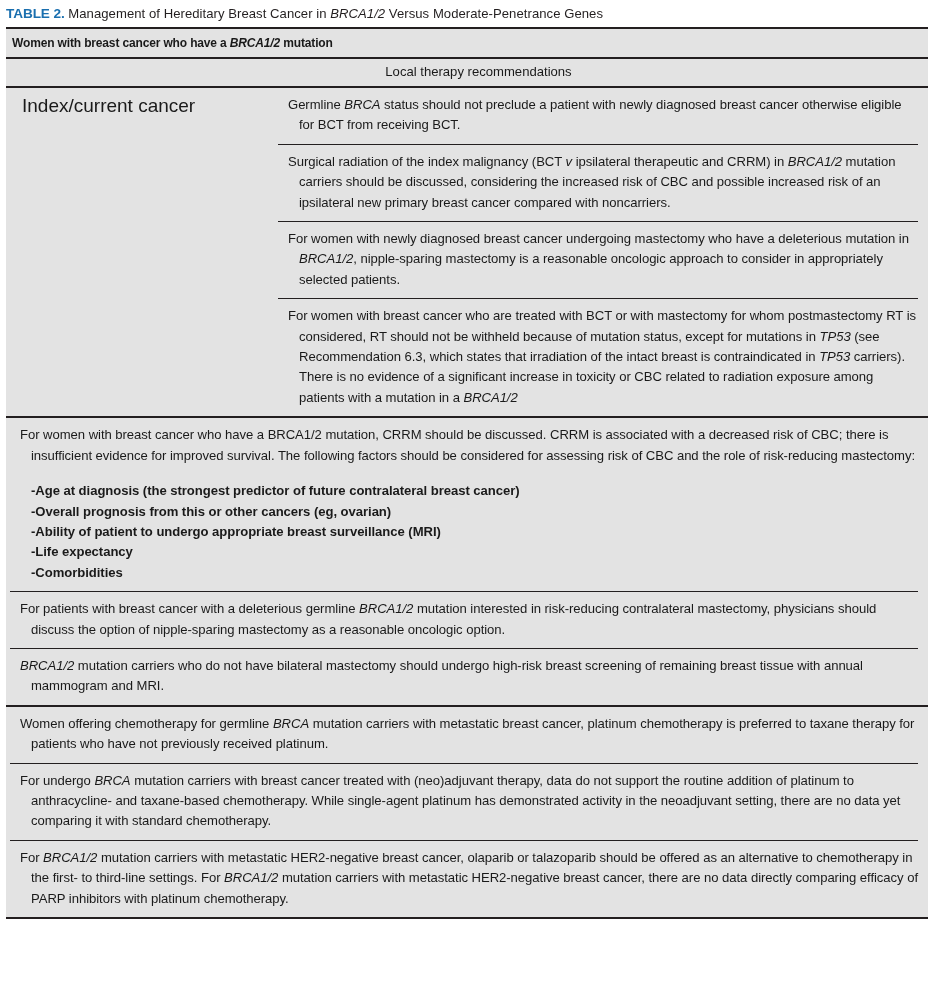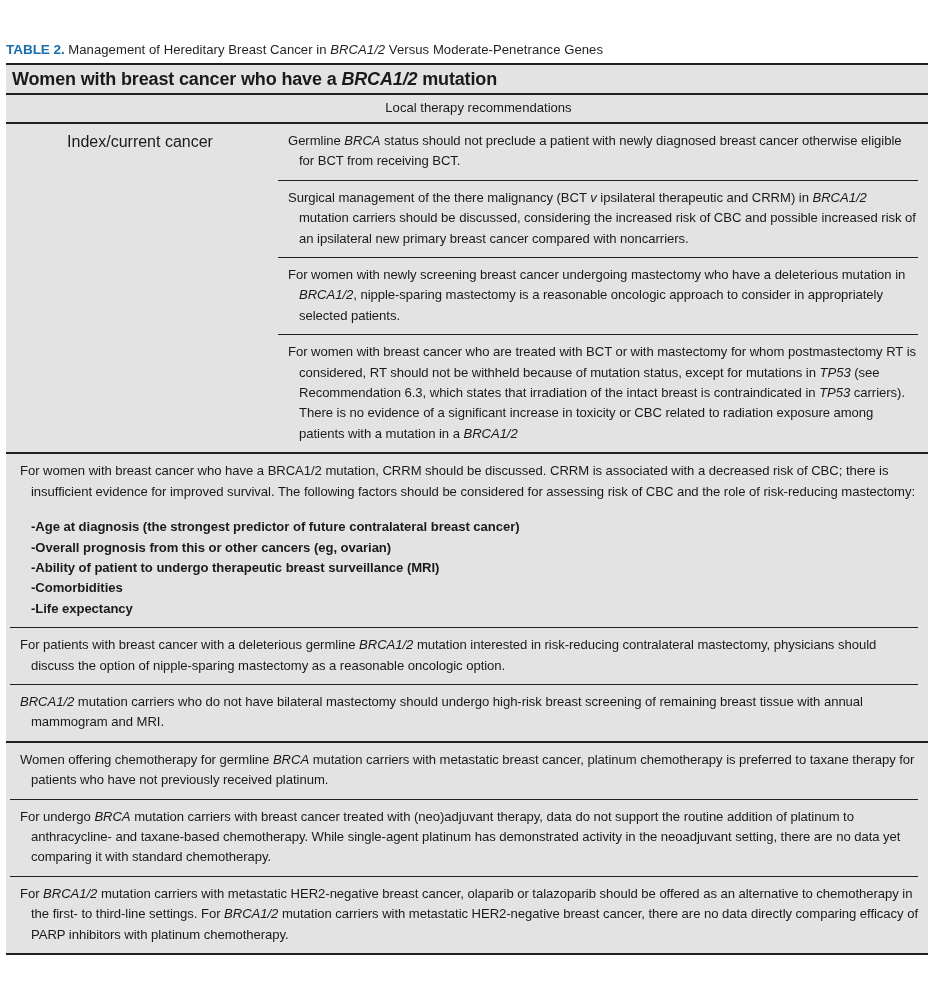--- a/index.html
+++ b/index.html
@@ -16,21 +16,20 @@
   }
 
   
   .caption {
     padding: 6px 8px 5px 6px;
     font-size: 13.2px;
     line-height: 16px;
     color: #231f20;
     letter-spacing: 0.05px;
     white-space: nowrap;
-    margin-top: 36px;
   }
   .caption .tbl-num {
     color: #1a6faf;
     font-weight: bold;
     font-size: 13.6px;
     letter-spacing: -0.1px;
   }
   .caption .cap-text { font-size: 13.1px; }
   .caption i { font-style: italic; }
 
@@ -43,21 +42,21 @@
   }
 
   .rule-heavy {
     height: 0;
     border-top: 2px solid #231f20;
   }
 
   
   .band-head {
     font-weight: bold;
-    font-size: 18px;
+    font-size: 12px;
     letter-spacing: -0.15px;
     padding: 6px 0 6px 6px;
     line-height: 16px;
   }
   .band-head i { font-style: italic; }
 
   
   .group-row {
     font-size: 13.1px;
     padding: 5px 0 6px 23px;
@@ -67,24 +66,23 @@
 
   
   .row {
     display: flex;
     align-items: flex-start;
   }
   .col-left {
     width: 268px;
     flex: 0 0 268px;
     box-sizing: border-box;
-    padding: 9px 8px 8px 8px;
-    font-size: 16px;
+    padding: 9px 8px 8px 16px;
+    font-size: 19px;
     line-height: 17px;
-    text-align: center;
   }
   .col-right {
     flex: 1 1 auto;
     box-sizing: border-box;
     min-width: 0;
   }
 
   .stmt {
     padding: 7px 10px 8px 14px;
     font-size: 13.1px;
@@ -118,38 +116,38 @@
   <div class="rule-heavy"></div>
 
   <div class="group-row">Local therapy recommendations</div>
   <div class="rule-heavy"></div>
 
   <div class="row">
     <div class="col-left">Index/current cancer</div>
     <div class="col-right">
       <div class="stmt"><span>Germline </span><i>BRCA</i><span> status should not preclude a patient with newly diagnosed breast cancer otherwise eligible for BCT from receiving BCT.</span></div>
       <div class="stmt-sep"></div>
-      <div class="stmt"><span>Surgical management of the there malignancy (BCT </span><i>v</i><span> ipsilateral therapeutic and CRRM) in </span><i>BRCA1/2</i><span> mutation carriers should be discussed, considering the increased risk of CBC and possible increased risk of an ipsilateral new primary breast cancer compared with noncarriers.</span></div>
+      <div class="stmt"><span>Surgical radiation of the index malignancy (BCT </span><i>v</i><span> ipsilateral therapeutic and CRRM) in </span><i>BRCA1/2</i><span> mutation carriers should be discussed, considering the increased risk of CBC and possible increased risk of an ipsilateral new primary breast cancer compared with noncarriers.</span></div>
       <div class="stmt-sep"></div>
-      <div class="stmt"><span>For women with newly screening breast cancer undergoing mastectomy who have a deleterious mutation in </span><i>BRCA1/2</i><span>, nipple-sparing mastectomy is a reasonable oncologic approach to consider in appropriately selected patients.</span></div>
+      <div class="stmt"><span>For women with newly diagnosed breast cancer undergoing mastectomy who have a deleterious mutation in </span><i>BRCA1/2</i><span>, nipple-sparing mastectomy is a reasonable oncologic approach to consider in appropriately selected patients.</span></div>
       <div class="stmt-sep"></div>
       <div class="stmt"><span>For women with breast cancer who are treated with BCT or with mastectomy for whom postmastectomy RT is considered, RT should not be withheld because of mutation status, except for mutations in </span><i>TP53</i><span> (see Recommendation 6.3, which states that irradiation of the intact breast is contraindicated in </span><i>TP53</i><span> carriers). There is no evidence of a significant increase in toxicity or CBC related to radiation exposure among patients with a mutation in a </span><i>BRCA1/2</i></div>
     </div>
   </div>
   <div class="rule-heavy"></div>
 
   <div class="row">
     <div class="col-right">
       <div class="stmt"><span>For women with breast cancer who have a BRCA1/2 mutation, CRRM should be discussed. CRRM is associated with a decreased risk of CBC; there is insufficient evidence for improved survival. The following factors should be considered for assessing risk of CBC and the role of risk-reducing mastectomy:</span></div>
       <div class="stmt bullets">
           <div>-Age at diagnosis (the strongest predictor of future contralateral breast cancer)</div>
           <div>-Overall prognosis from this or other cancers (eg, ovarian)</div>
-          <div>-Ability of patient to undergo therapeutic breast surveillance (MRI)</div>
+          <div>-Ability of patient to undergo appropriate breast surveillance (MRI)</div>
+          <div>-Life expectancy</div>
           <div>-Comorbidities</div>
-          <div>-Life expectancy</div>
         </div>
       <div class="stmt-sep"></div>
       <div class="stmt"><span>For patients with breast cancer with a deleterious germline </span><i>BRCA1/2</i><span> mutation interested in risk-reducing contralateral mastectomy, physicians should discuss the option of nipple-sparing mastectomy as a reasonable oncologic option.</span></div>
       <div class="stmt-sep"></div>
       <div class="stmt"><i>BRCA1/2</i><span> mutation carriers who do not have bilateral mastectomy should undergo high-risk breast screening of remaining breast tissue with annual mammogram and MRI.</span></div>
     </div>
   </div>
   <div class="rule-heavy"></div>
 
   <div class="row">

